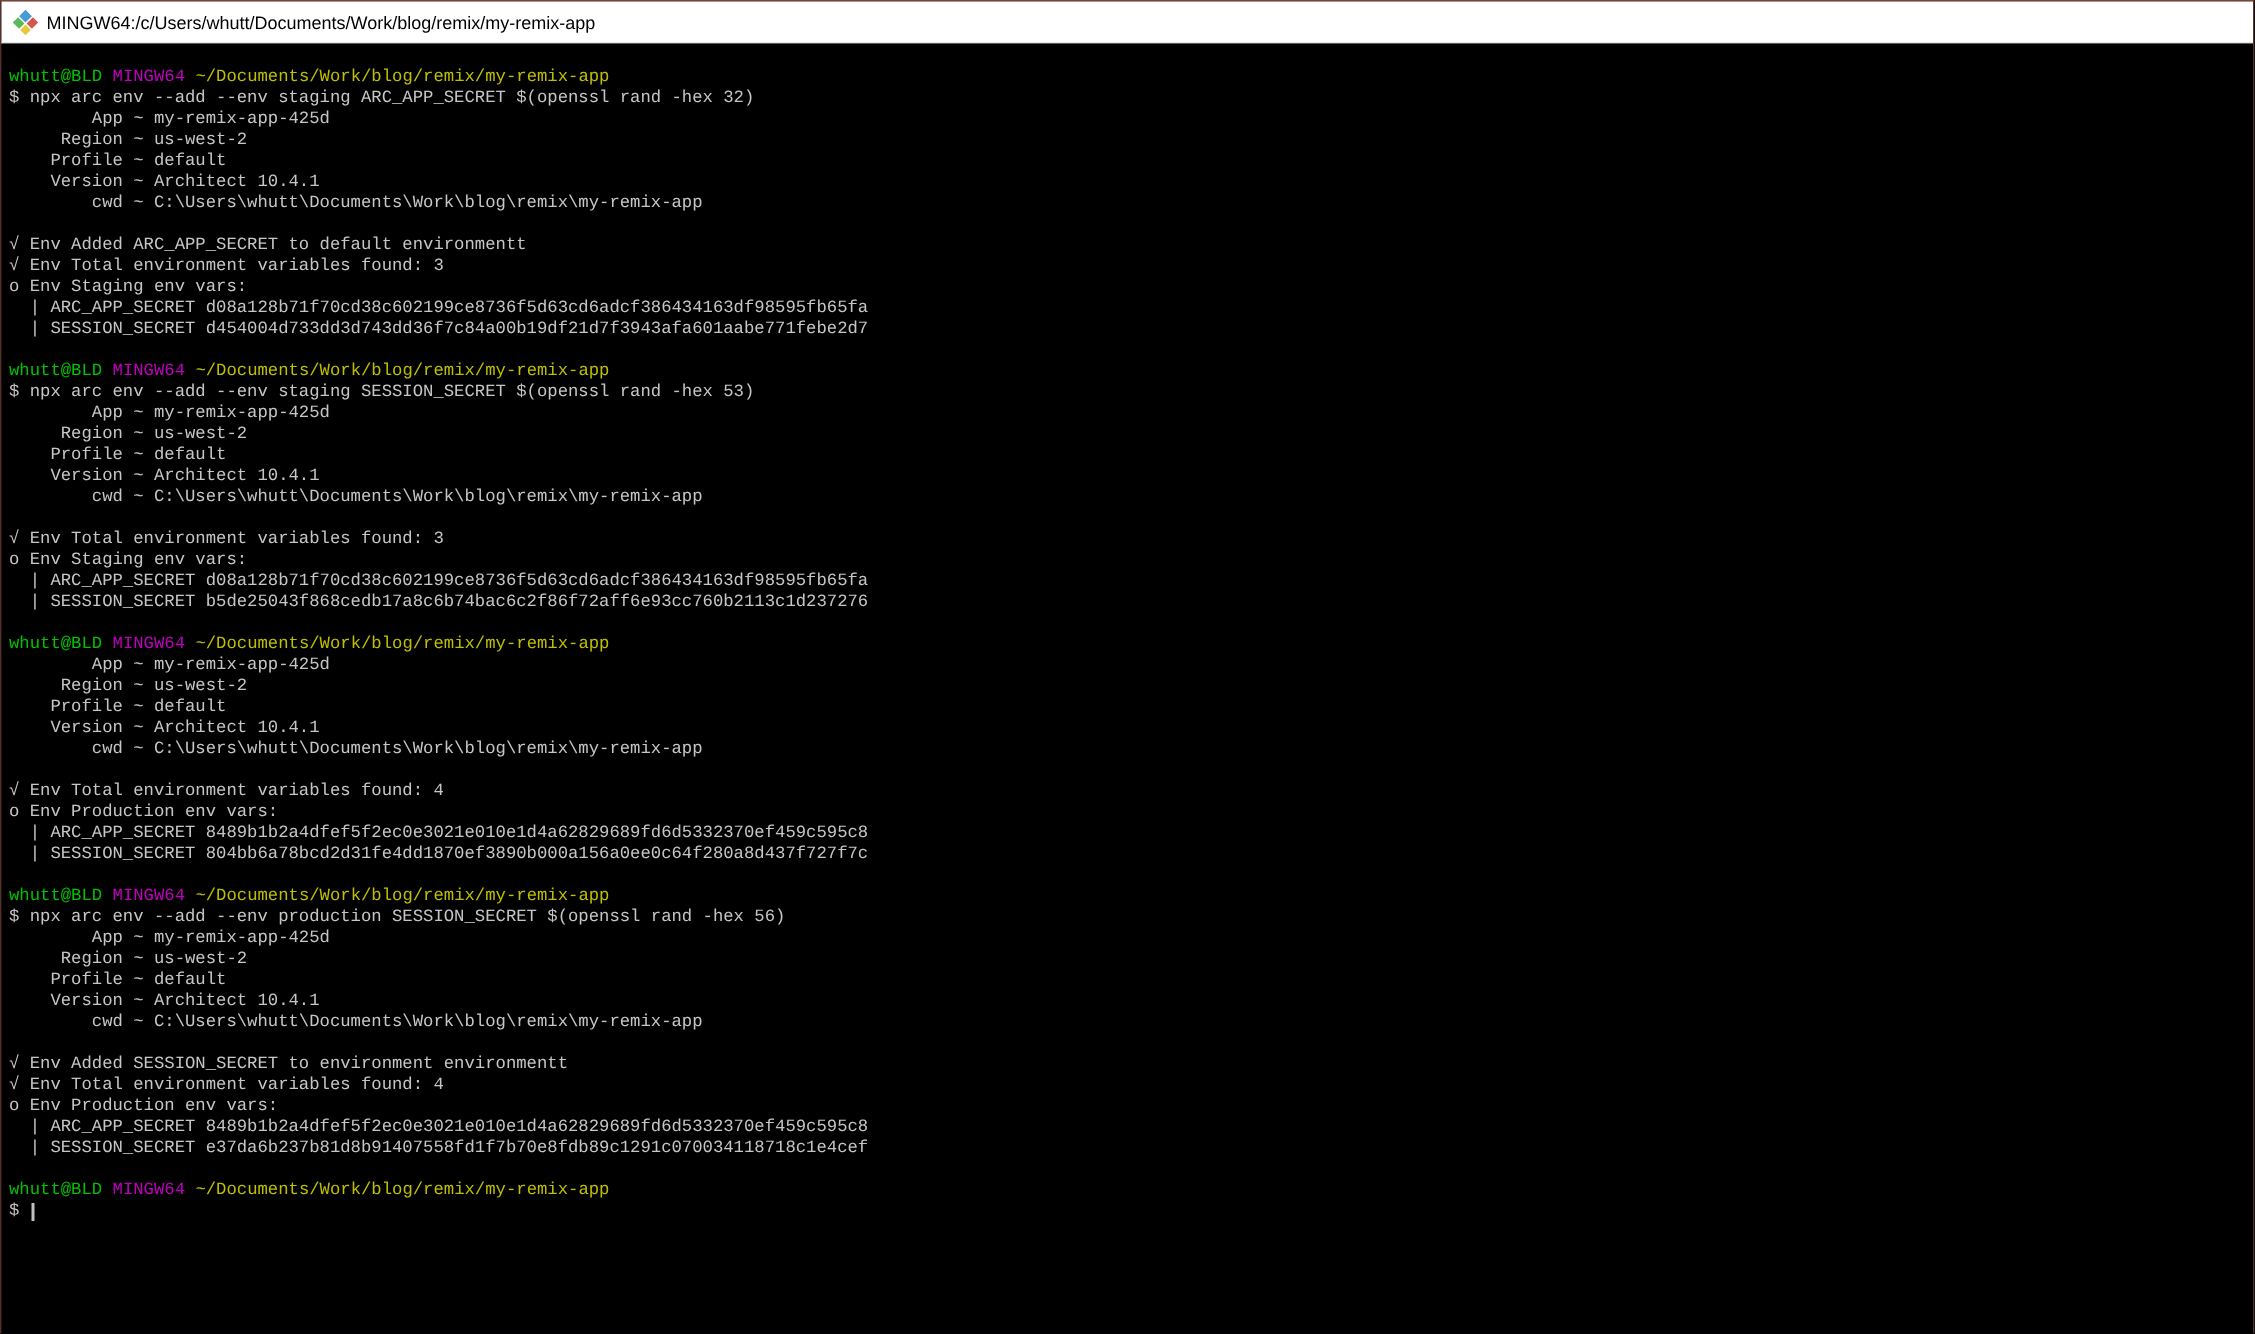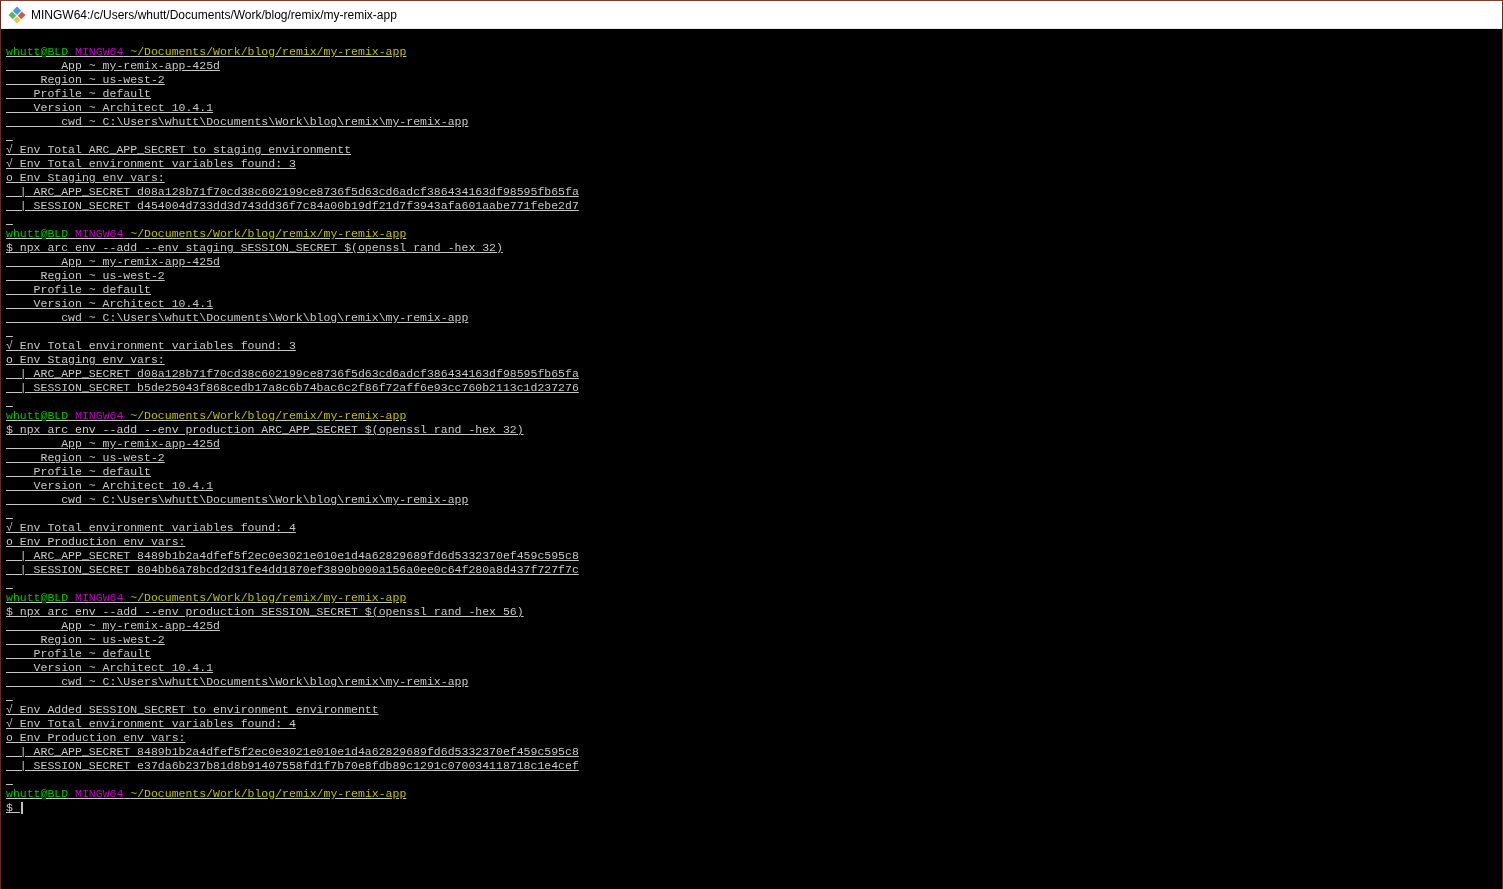--- a/index.html
+++ b/index.html
@@ -45,21 +45,21 @@
     flex: 1 1 auto;
     background: #000000;
     padding: 16px 0 0 5px;
     overflow: hidden;
     font-family: "Liberation Mono", "DejaVu Sans Mono", monospace;
     font-size: 11.5px;
     line-height: 14px;
     cursor: text;
   }
   .line { white-space: pre; min-height: 14px; }
-  .fg { color: var(--fg); text-decoration: underline; }
+  .fg { color: var(--fg); }
   .p-user { color: var(--c-user); }
   .p-sys  { color: var(--c-sys); }
   .p-path { color: var(--c-path); }
 
   .cursor {
     display: inline-block;
     width: 2px; height: 12px;
     background: #c0c0c0;
     vertical-align: text-bottom;
     margin-left: 1px;
@@ -76,47 +76,47 @@
         <span style="background: rgb(212, 87, 78);"></span>
         <span style="background: rgb(92, 184, 92);"></span>
         <span style="background: rgb(232, 200, 60);"></span>
       </div>
     </div>
     <div class="window-title">MINGW64:/c/Users/whutt/Documents/Work/blog/remix/my-remix-app</div>
   </div>
 
   <div class="terminal" id="terminal-body" style="background: rgb(0, 0, 0); --fg: #c6c6c6; --c-user: #00c200; --c-sys: #bf00bf; --c-path: #bfbf00;">
       <div class="line fg"><span class="p-user">whutt@BLD</span> <span class="p-sys">MINGW64</span> <span class="p-path">~/Documents/Work/blog/remix/my-remix-app</span></div>
+      <div class="line fg">$ npx arc env --add --env staging ARC_APP_SECRET $(openssl rand -hex 32)</div>
       <div class="line fg">        App ~ my-remix-app-425d</div>
       <div class="line fg">     Region ~ us-west-2</div>
       <div class="line fg">    Profile ~ default</div>
       <div class="line fg">    Version ~ Architect 10.4.1</div>
       <div class="line fg">        cwd ~ C:\Users\whutt\Documents\Work\blog\remix\my-remix-app</div>
       <div class="line fg">&nbsp;</div>
-      <div class="line fg">√ Env Total ARC_APP_SECRET to staging environmentt</div>
+      <div class="line fg">√ Env Added ARC_APP_SECRET to default environmentt</div>
       <div class="line fg">√ Env Total environment variables found: 3</div>
       <div class="line fg">o Env Staging env vars:</div>
       <div class="line fg">  | ARC_APP_SECRET d08a128b71f70cd38c602199ce8736f5d63cd6adcf386434163df98595fb65fa</div>
       <div class="line fg">  | SESSION_SECRET d454004d733dd3d743dd36f7c84a00b19df21d7f3943afa601aabe771febe2d7</div>
       <div class="line fg">&nbsp;</div>
       <div class="line fg"><span class="p-user">whutt@BLD</span> <span class="p-sys">MINGW64</span> <span class="p-path">~/Documents/Work/blog/remix/my-remix-app</span></div>
-      <div class="line fg">$ npx arc env --add --env staging SESSION_SECRET $(openssl rand -hex 32)</div>
+      <div class="line fg">$ npx arc env --add --env staging SESSION_SECRET $(openssl rand -hex 53)</div>
       <div class="line fg">        App ~ my-remix-app-425d</div>
       <div class="line fg">     Region ~ us-west-2</div>
       <div class="line fg">    Profile ~ default</div>
       <div class="line fg">    Version ~ Architect 10.4.1</div>
       <div class="line fg">        cwd ~ C:\Users\whutt\Documents\Work\blog\remix\my-remix-app</div>
       <div class="line fg">&nbsp;</div>
       <div class="line fg">√ Env Total environment variables found: 3</div>
       <div class="line fg">o Env Staging env vars:</div>
       <div class="line fg">  | ARC_APP_SECRET d08a128b71f70cd38c602199ce8736f5d63cd6adcf386434163df98595fb65fa</div>
       <div class="line fg">  | SESSION_SECRET b5de25043f868cedb17a8c6b74bac6c2f86f72aff6e93cc760b2113c1d237276</div>
       <div class="line fg">&nbsp;</div>
       <div class="line fg"><span class="p-user">whutt@BLD</span> <span class="p-sys">MINGW64</span> <span class="p-path">~/Documents/Work/blog/remix/my-remix-app</span></div>
-      <div class="line fg">$ npx arc env --add --env production ARC_APP_SECRET $(openssl rand -hex 32)</div>
       <div class="line fg">        App ~ my-remix-app-425d</div>
       <div class="line fg">     Region ~ us-west-2</div>
       <div class="line fg">    Profile ~ default</div>
       <div class="line fg">    Version ~ Architect 10.4.1</div>
       <div class="line fg">        cwd ~ C:\Users\whutt\Documents\Work\blog\remix\my-remix-app</div>
       <div class="line fg">&nbsp;</div>
       <div class="line fg">√ Env Total environment variables found: 4</div>
       <div class="line fg">o Env Production env vars:</div>
       <div class="line fg">  | ARC_APP_SECRET 8489b1b2a4dfef5f2ec0e3021e010e1d4a62829689fd6d5332370ef459c595c8</div>
       <div class="line fg">  | SESSION_SECRET 804bb6a78bcd2d31fe4dd1870ef3890b000a156a0ee0c64f280a8d437f727f7c</div>

